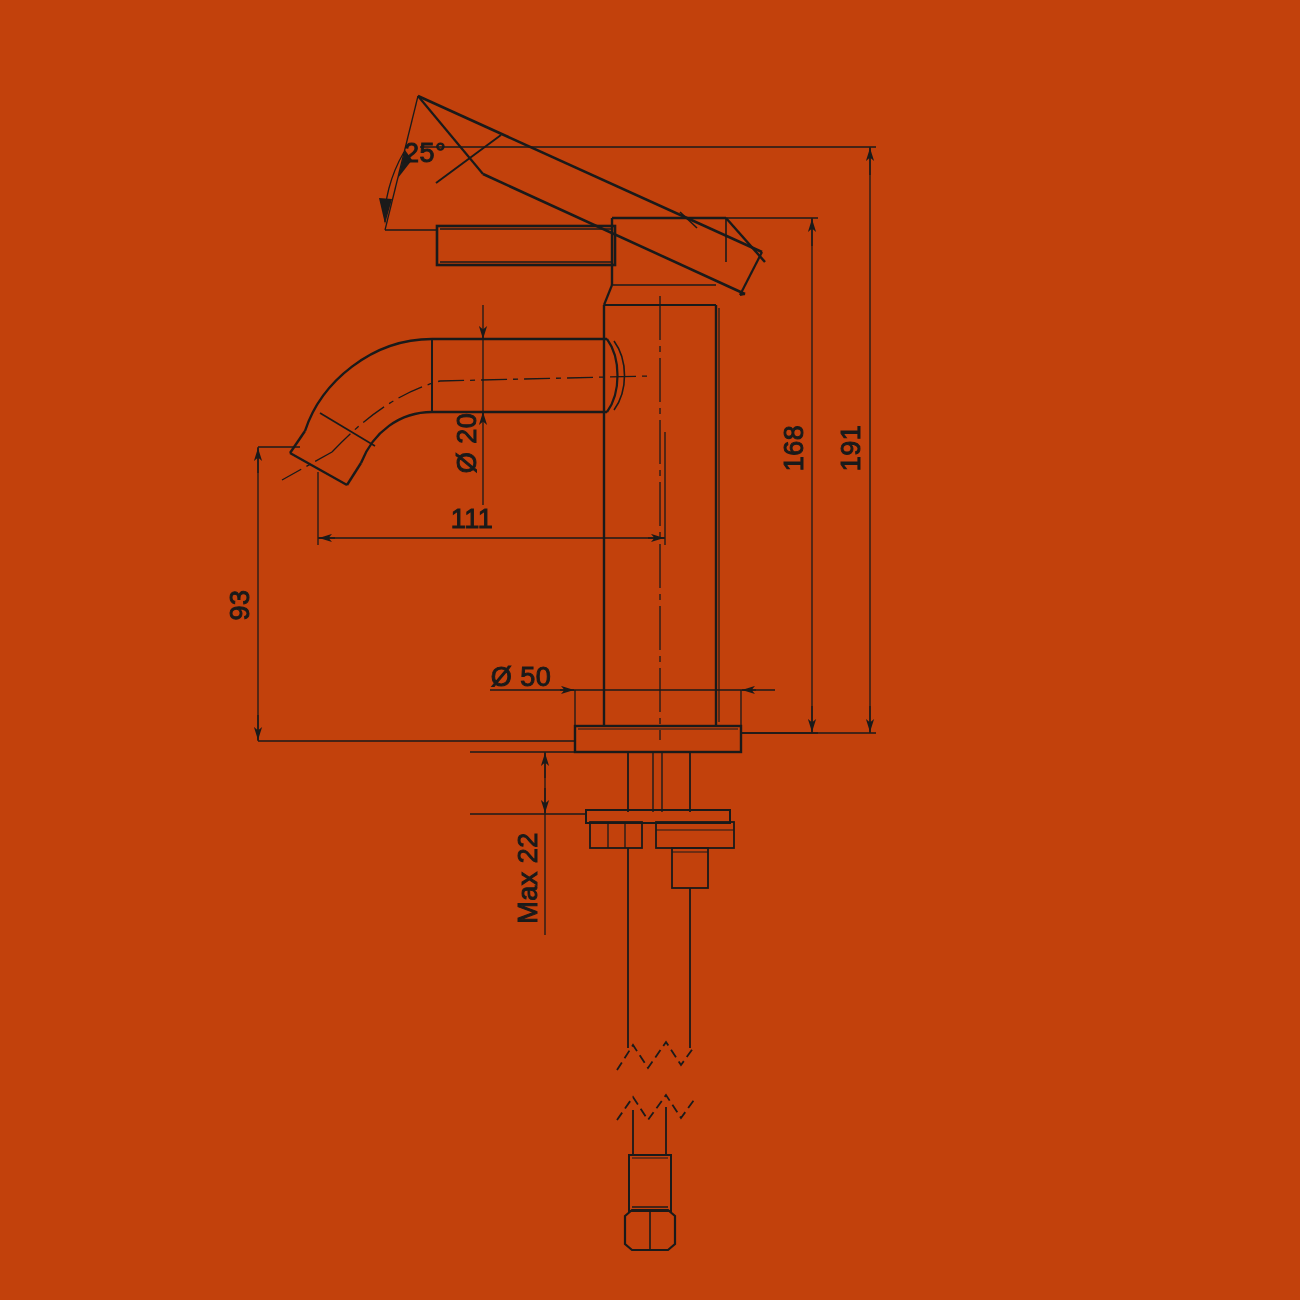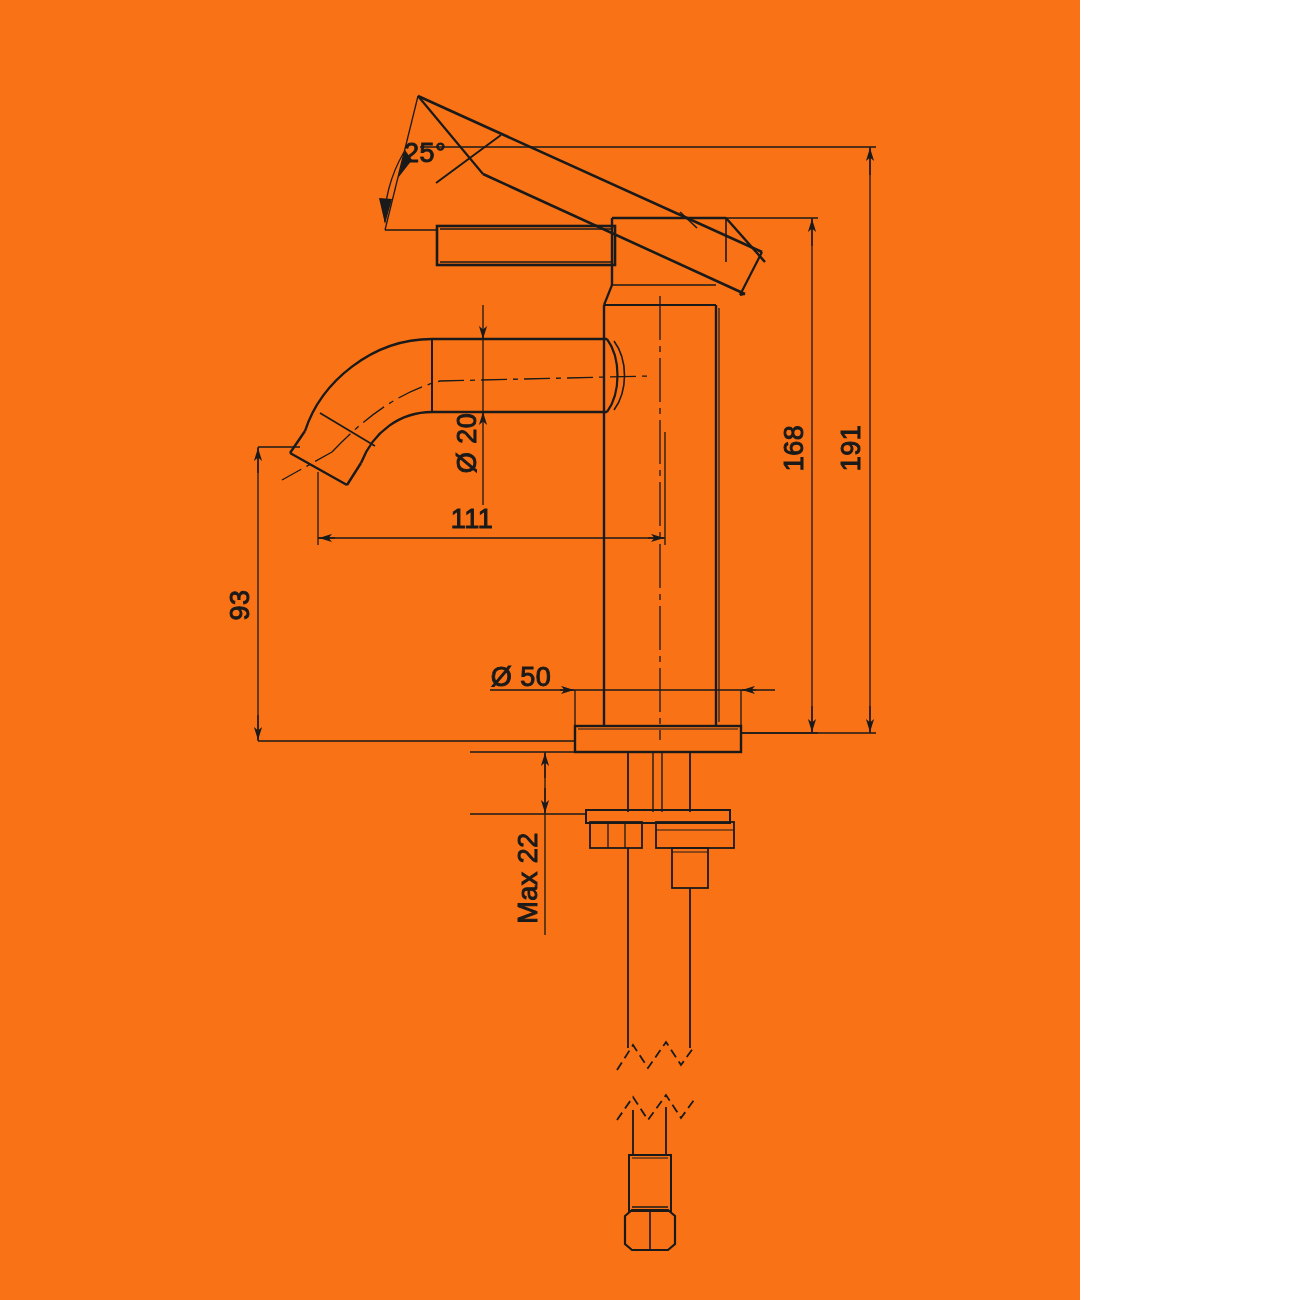--- a/index.html
+++ b/index.html
@@ -1,19 +1,19 @@
 <!DOCTYPE html>
 <html><head>
 <meta charset="utf-8">
 <title>Technical Drawing</title>
 <style>
   html,body{margin:0;padding:0;background:#ffffff;}
   body{width:1300px;height:1300px;overflow:hidden;
        font-family:"Liberation Sans","DejaVu Sans",sans-serif;}
-  #sheet{position:relative;width:1080px;height:1300px;background:#f97316;}
+  #sheet{position:relative;width:1300px;height:1300px;background:#c2410c;}
   svg{display:block;}
   .dimtext{font-family:"Liberation Sans","DejaVu Sans",sans-serif;
            font-size:27px;fill:#1a1a1a;letter-spacing:.5px;}
 </style>
 </head>
 <body>
 
 <div id="sheet">
 <svg width="1300" height="1300" viewBox="0 0 1300 1300">
 

